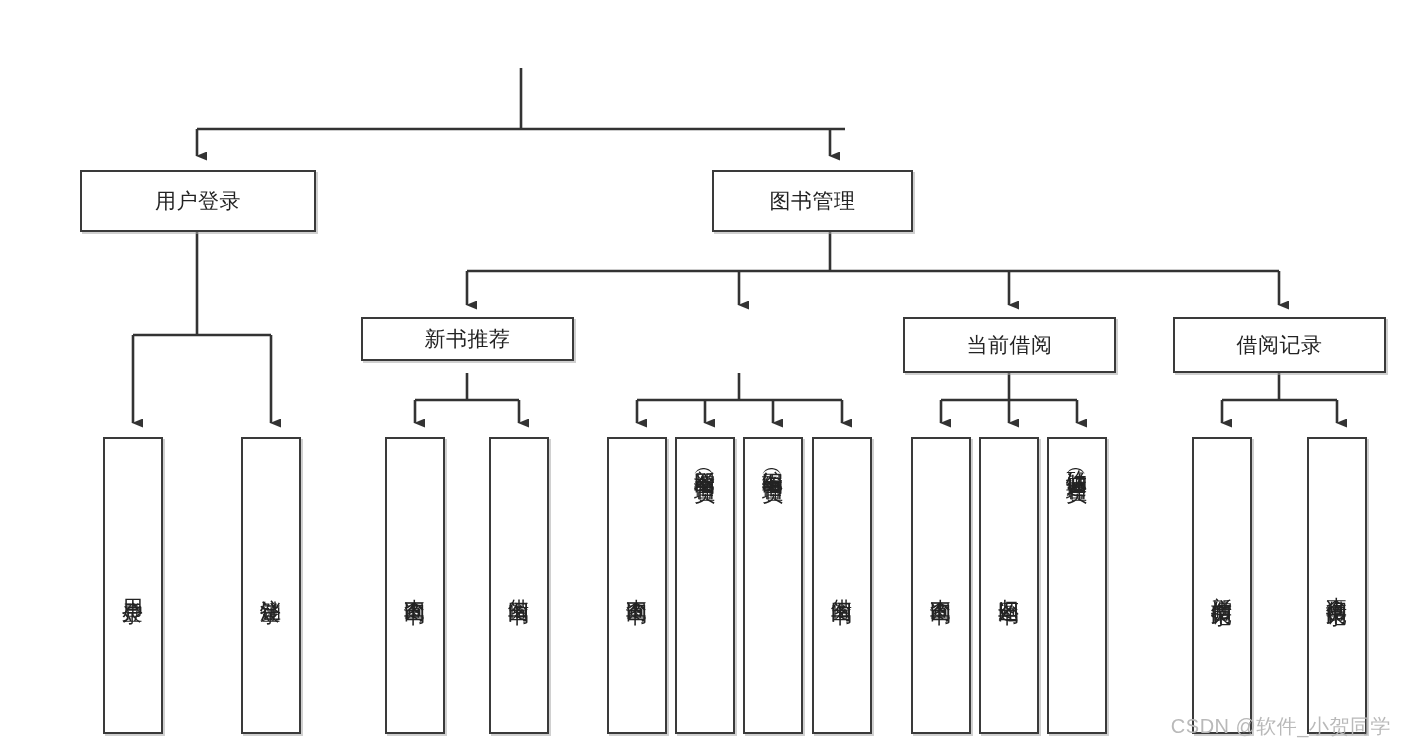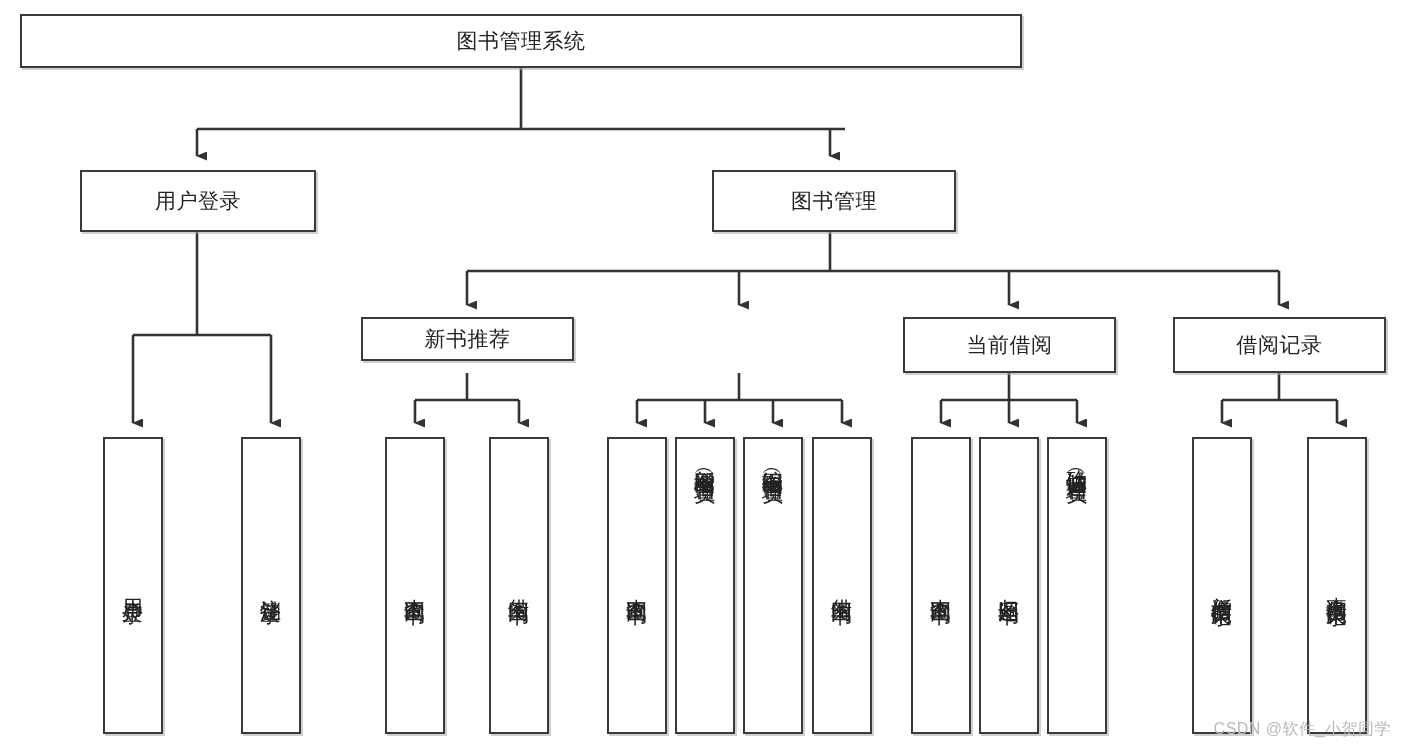--- a/index.html
+++ b/index.html
@@ -60,21 +60,21 @@
     white-space: nowrap;
   }
   .node-box.vertical.centered {
     align-items: center;
     padding-top: 0;
   }
   .watermark {
     position: absolute;
     right: 14px;
     bottom: 7px;
-    font-size: 16px;
+    font-size: 20px;
     color: #b9b9b9;
     letter-spacing: 0.5px;
     white-space: nowrap;
     user-select: none;
   }
 </style>
 </head>
 <body>
 
 <div id="diagram-root">
@@ -122,28 +122,25 @@
       <path d="M 1009,400 L 1009,423" marker-end="url(#arrowhead)"></path>
       <path d="M 1077,400 L 1077,423" marker-end="url(#arrowhead)"></path>
 
       <path d="M 1279,373 L 1279,400"></path>
       <path d="M 1222,400 L 1337,400"></path>
       <path d="M 1222,400 L 1222,423" marker-end="url(#arrowhead)"></path>
       <path d="M 1337,400 L 1337,423" marker-end="url(#arrowhead)"></path>
     </g>
   </svg>
 
-  <div class="node-box" style="left:20px; top:14px; width:1002px; height:54px;">
-    <span class="node-label">图书管理系统</span>
-  </div>
 
   <div class="node-box" style="left:80px; top:170px; width:236px; height:62px;">
     <span class="node-label">用户登录</span>
   </div>
-  <div class="node-box" style="left:712px; top:170px; width:244px; height:62px;">
+  <div class="node-box" style="left:712px; top:170px; width:201px; height:62px;">
     <span class="node-label">图书管理</span>
   </div>
 
   <div class="node-box" style="left:361px; top:317px; width:213px; height:44px;">
     <span class="node-label">新书推荐</span>
   </div>
   <div class="node-box" style="left:1173px; top:317px; width:213px; height:56px;">
     <span class="node-label">借阅记录</span>
   </div>
   <div class="node-box" style="left:903px; top:317px; width:213px; height:56px;">

